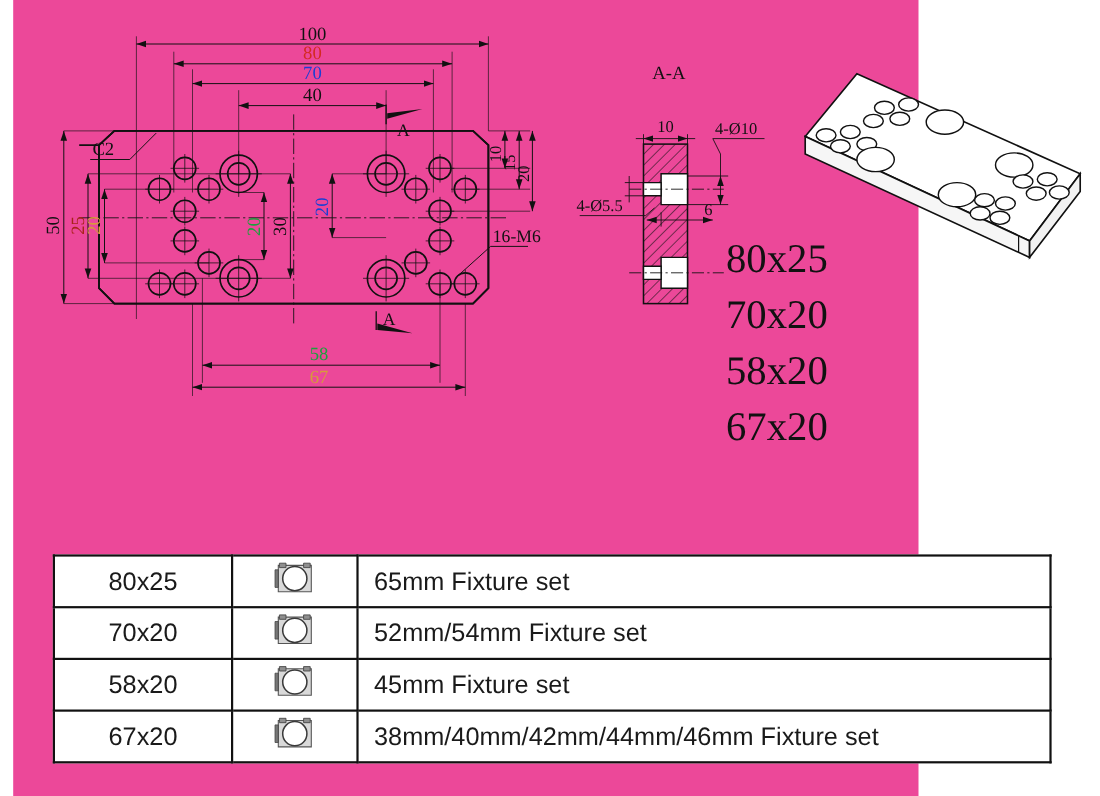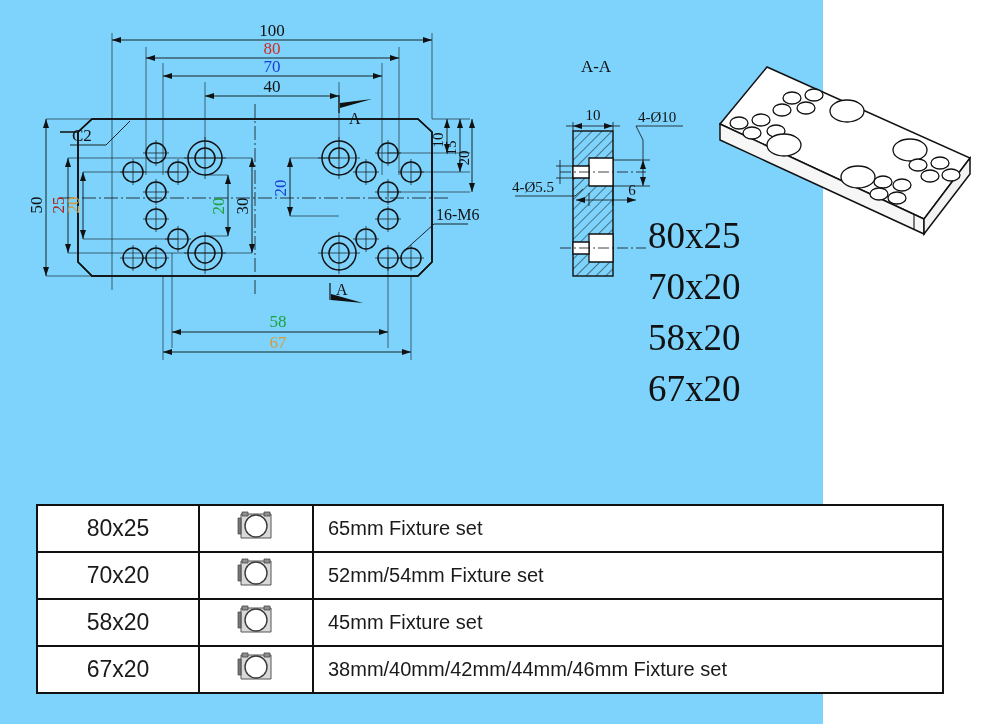--- a/index.html
+++ b/index.html
@@ -9,24 +9,24 @@
   }
   body {
     width: 1000px;
     height: 724px;
     position: relative;
     font-family: "Liberation Serif", serif;
     overflow: hidden;
   }
   #root {
     position: absolute;
-    left: 0; top: 0;
+    left: 12px; top: 0;
     width: 823px;
     height: 724px;
-    background: #7dd3fc;
+    background: #ec4899;
   }
   .drawing-svg {
     position: absolute;
     left: 0; top: 0;
     width: 1000px;
     height: 500px;
   }
   
   .size-list {
     position: absolute;
@@ -65,21 +65,21 @@
     font-size: 23px;
   }
   .spec-table .col-img {
     width: 112px;
     text-align: center;
     vertical-align: middle;
   }
   .spec-table .col-desc {
     padding-left: 14px;
     text-align: left;
-    font-size: 20px;
+    font-size: 23px;
   }
   .clamp-icon {
     display: inline-block;
     vertical-align: middle;
   }
   
   text {
     font-family: "Liberation Serif", serif;
   }
 </style>

